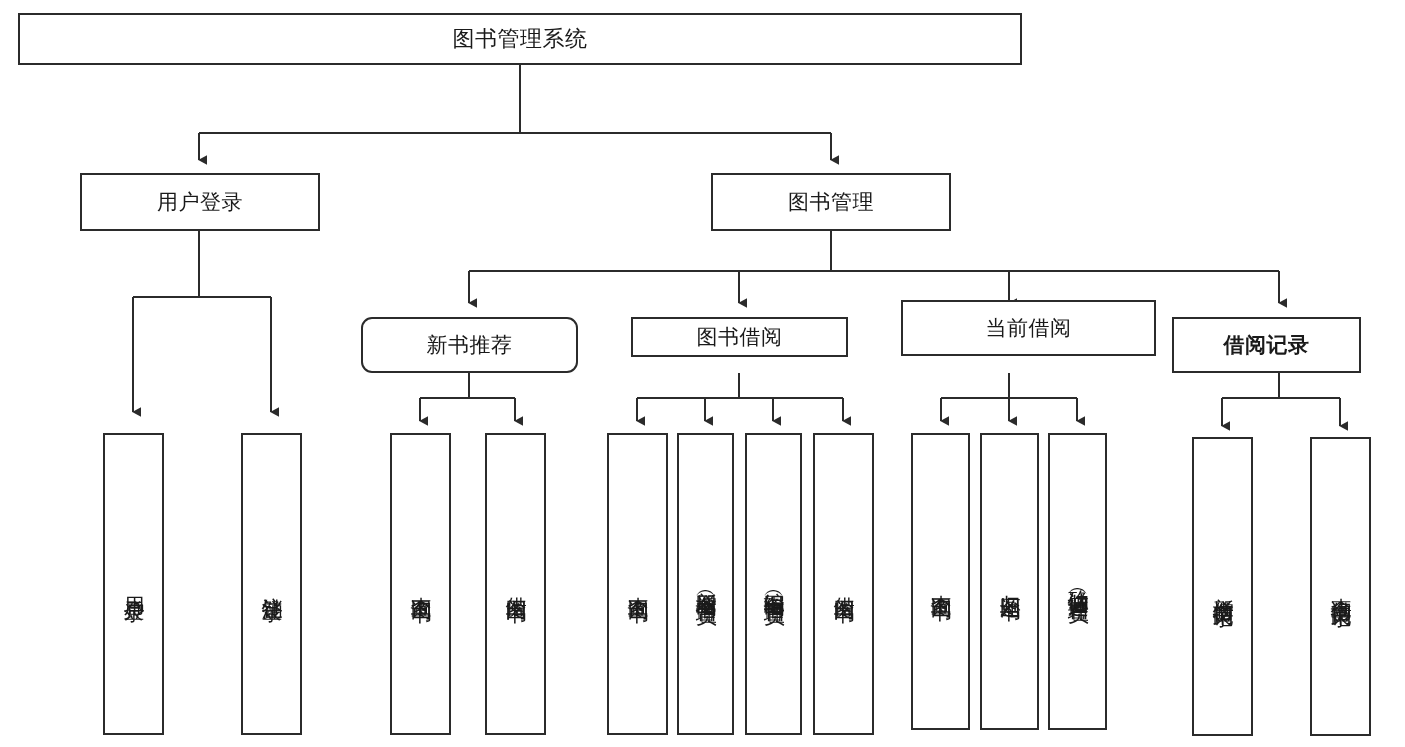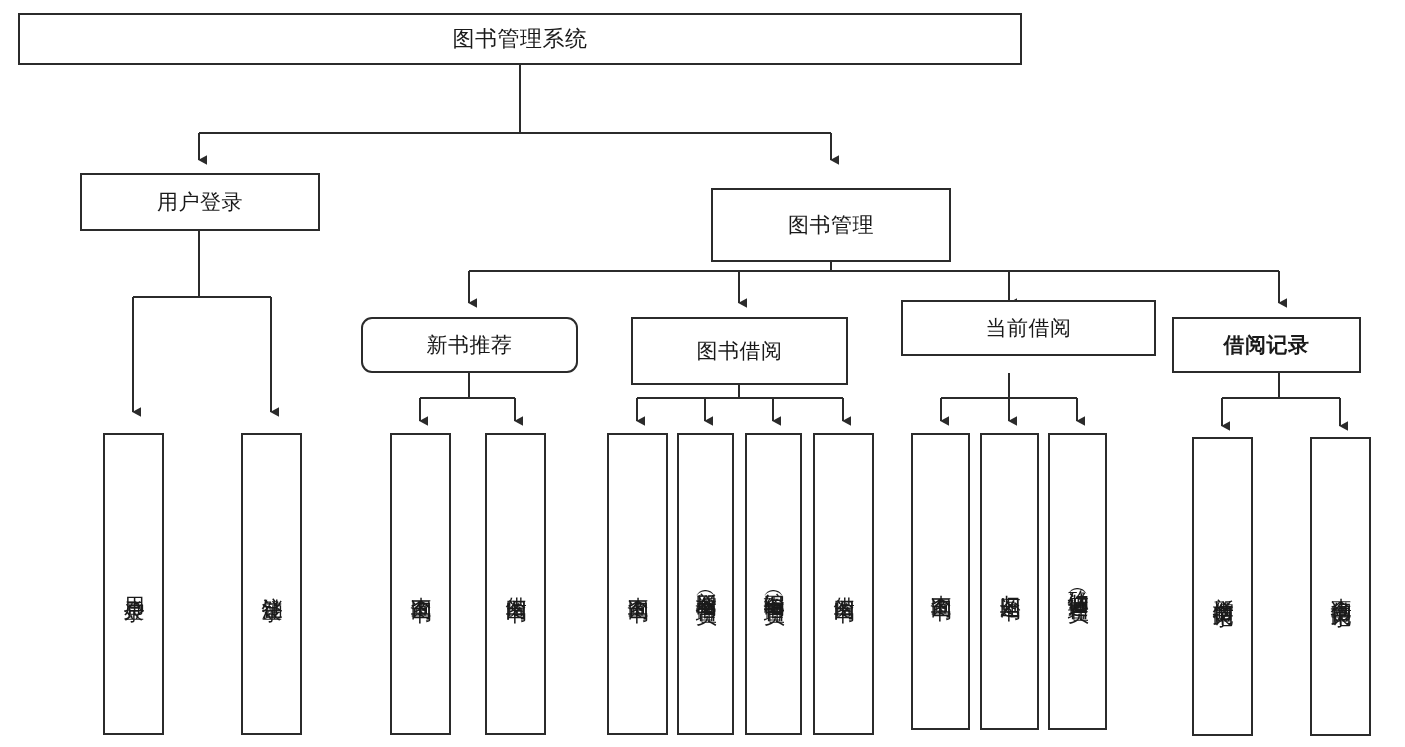--- a/index.html
+++ b/index.html
@@ -123,28 +123,28 @@
     </g>
   </svg>
 
   <div class="node horiz root" style="left:18px; top:13px; width:1004px; height:52px;">
     <span class="node-label">图书管理系统</span>
   </div>
 
   <div class="node horiz" style="left:80px; top:173px; width:240px; height:58px;">
     <span class="node-label">用户登录</span>
   </div>
-  <div class="node horiz" style="left:711px; top:188px; width:240px; height:74px;">
+  <div class="node horiz" style="left:711px; top:173px; width:240px; height:58px;">
     <span class="node-label">图书管理</span>
   </div>
 
   <div class="node horiz" style="left:361px; top:317px; width:217px; height:56px;border-radius:11px;">
     <span class="node-label">新书推荐</span>
   </div>
-  <div class="node horiz" style="left:631px; top:317px; width:217px; height:68px;">
+  <div class="node horiz" style="left:631px; top:317px; width:217px; height:40px;">
     <span class="node-label">图书借阅</span>
   </div>
   <div class="node horiz" style="left:901px; top:300px; width:255px; height:56px;">
     <span class="node-label">当前借阅</span>
   </div>
   <div class="node horiz" style="left:1172px; top:317px; width:189px; height:56px;font-weight:bold;">
     <span class="node-label">借阅记录</span>
   </div>
 
   <div class="node vert" style="left:103px; top:433px; width:61px; height:302px;">

